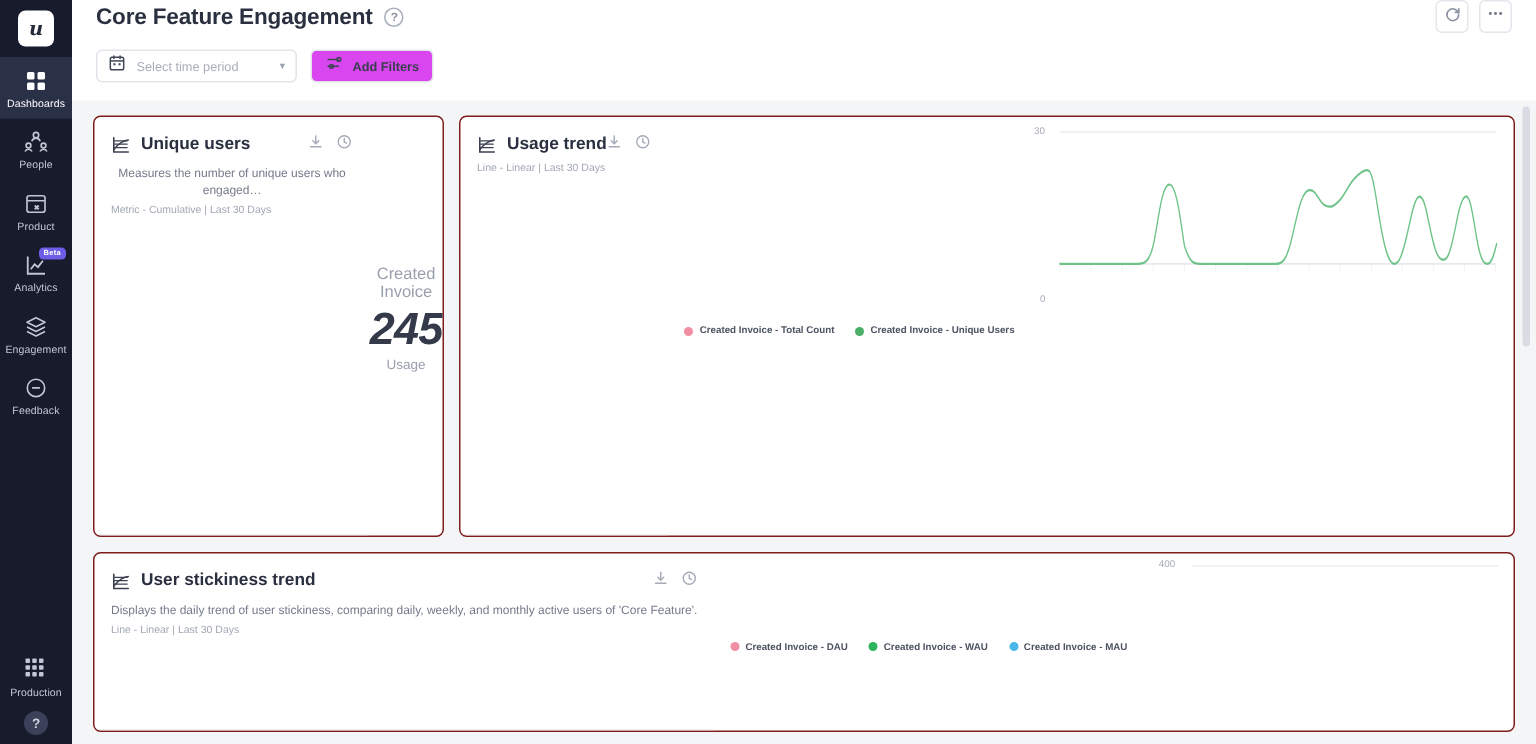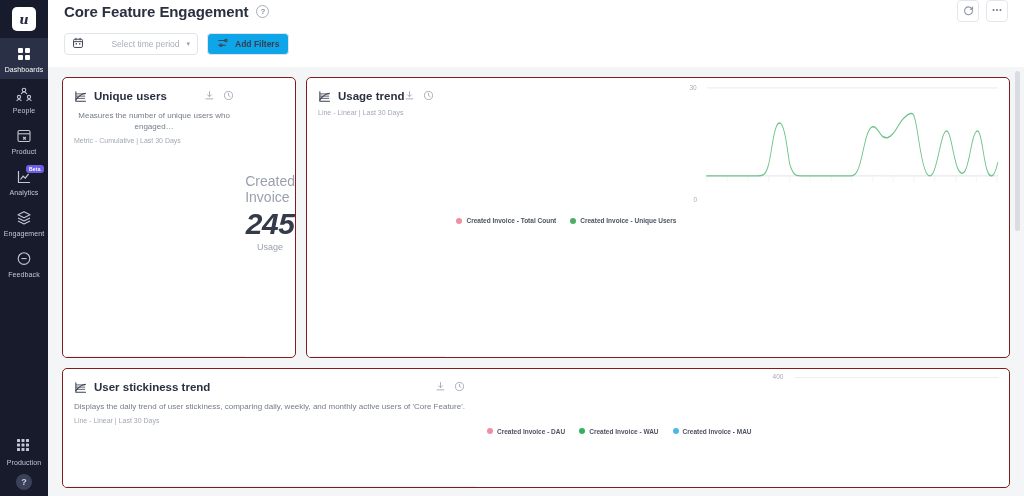--- a/index.html
+++ b/index.html
@@ -70,25 +70,25 @@
     background: #fff; display: flex; align-items: center; justify-content: center;
     color: #7b8293; cursor: pointer;
   }
   .page-desc { font-size: 8.5px; color: #6e7484; margin-top: 7px; line-height: 1.3; }
   .toolbar { display: flex; align-items: center; gap: 9px; padding: 11px 0 12px 0; }
   .date-select {
     display: flex; align-items: center; gap: 7px;
     border: 1px solid #e2e4ea; border-radius: 4px; background: #fff;
     height: 22px; padding: 0 7px; min-width: 134px; cursor: pointer;
   }
-  .date-ph { font-size: 8.5px; color: #a9aeba; flex: 1; text-align: right; }
+  .date-ph { font-size: 8.5px; color: #a9aeba; flex: 1; }
   .caret { color: #9aa0ad; font-size: 7px; }
   .filter-btn {
     display: flex; align-items: center; gap: 6px;
-    border: 1px solid #e2e4ea; border-radius: 4px; background: #0ea5e9;
+    border: 1px solid #e2e4ea; border-radius: 4px; background: #d946ef;
     height: 22px; padding: 0 9px; cursor: pointer;
   }
   .filter-btn span.lbl { font-size: 8.5px; font-weight: 700; color: #383e4e; }
 
   
   .content { flex: 1; padding: 10px 14px 0 14px; overflow: hidden; position: relative; }
   .row { display: flex; gap: 10px; }
   .card {
     background: #fff; border: 1px solid #7f1d1d; border-radius: 5px;
     display: flex; flex-direction: row; overflow: hidden;
@@ -101,21 +101,21 @@
   .card-desc { font-size: 8px; color: #757b8b; margin-top: 6px; line-height: 1.35; text-align: center; }
   .card-meta { font-size: 7px; color: #a2a8b5; margin-top: 4px; }
   .legend { display: flex; gap: 14px; padding: 8px 11px 2px 11px; }
   .legend-item { display: flex; align-items: center; gap: 4px; }
   .dot { width: 6px; height: 6px; border-radius: 50%; display: block; }
   .legend-label { font-size: 6.5px; font-weight: 700; color: #4d5costume; color: #4d5362; white-space: nowrap; }
 
   
   .card-unique { width: 234px; height: 281px; }
   .metric-body { flex: 1; display: flex; flex-direction: column; align-items: center; justify-content: center; padding-bottom: 10px; }
-  .metric-sub { font-size: 14px; color: #9aa0ad; }
+  .metric-sub { font-size: 11px; color: #9aa0ad; text-align: center; }
   .metric-value { font-size: 30px; font-weight: 700; color: #343a49; line-height: 1.25; letter-spacing: -.5px; font-style: italic; }
   .metric-unit { font-size: 9px; color: #9aa0ad; }
 
   
   .card-trend { flex: 1; height: 281px; }
   .plot { flex: 1; position: relative; padding: 4px 10px 0 10px; }
   .plot svg { display: block; width: 100%; height: 100%; }
   .ylabel { position: absolute; font-size: 6.5px; color: #a5abb7; }
 
   

